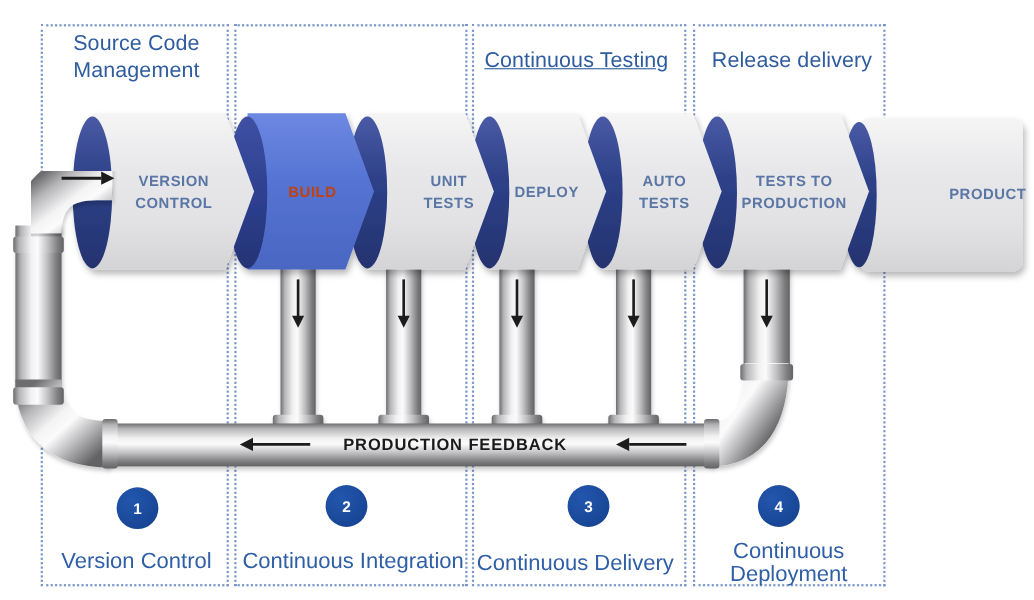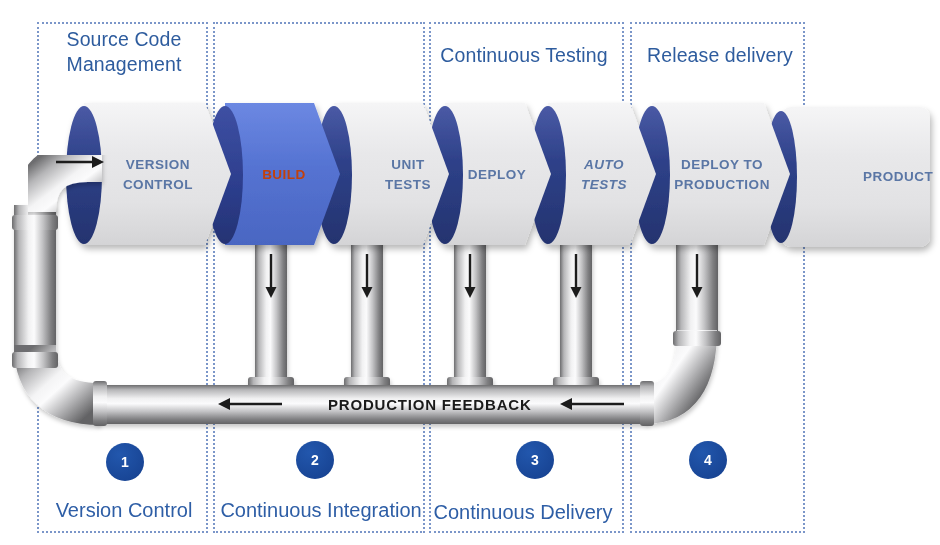--- a/index.html
+++ b/index.html
@@ -35,35 +35,35 @@
 
   .badge{
     position:absolute;z-index:3;width:38px;height:38px;border-radius:50%;
     background:radial-gradient(circle at 35% 30%, #2257ad, #153f8d);
     color:#ffffff;font-size:14px;font-weight:bold;
     display:flex;align-items:center;justify-content:center;transform:translate(-50%,-50%);
   }
 
   .feedback-label{
     position:absolute;z-index:3;left:312px;top:396px;width:200px;text-align:right;
-    color:#1a1a1a;font-size:15px;font-weight:bold;letter-spacing:.8px;white-space:nowrap;margin-left:16px;
+    color:#1a1a1a;font-size:15px;font-weight:bold;letter-spacing:.8px;white-space:nowrap;
   }
 </style>
 </head>
 <body>
 
 <div class="canvas">
 
   <div class="stage-box" id="box1"></div>
   <div class="stage-box" id="box2"></div>
   <div class="stage-box" id="box3"></div>
   <div class="stage-box" id="box4"></div>
 
   <div class="top-label" style="left:49px;top:27px;width:150px;">Source Code Management</div>
-  <div class="top-label" style="left:414px;top:43px;width:220px;white-space:nowrap;">Continuous Testing</div>
+  <div class="top-label" style="left:414px;top:43px;width:220px;white-space:nowrap;text-decoration:underline;">Continuous Testing</div>
   <div class="top-label" style="left:610px;top:43px;width:220px;white-space:nowrap;">Release delivery</div>
 
   <svg class="pipes" width="940" height="545" viewBox="0 0 940 545">
     <defs>
       <linearGradient id="gGray" x1="0" y1="0" x2="0" y2="1">
         <stop offset="0" stop-color="#f5f5f6"></stop>
           <stop offset=".35" stop-color="#e8e8ea"></stop>
         <stop offset=".7" stop-color="#e2e2e4"></stop>
           <stop offset="1" stop-color="#d4d4d6"></stop>
       </linearGradient>
@@ -187,28 +187,29 @@
       <polygon points="230,398 230,410 218,404" stroke="none"></polygon>
       <line x1="624" y1="404" x2="572" y2="404" stroke-width="2.6"></line>
       <polygon points="572,398 572,410 560,404" stroke="none"></polygon>
     </g>
   </svg>
 
   <div class="seg-label" style="left:158px;top:175px;width:90px;">VERSION CONTROL</div>
   <div class="seg-label hl" style="left:284px;top:175px;width:90px;">BUILD</div>
   <div class="seg-label" style="left:408px;top:175px;width:70px;">UNIT TESTS</div>
   <div class="seg-label" style="left:497px;top:175px;width:100px;">DEPLOY</div>
-  <div class="seg-label" style="left:604px;top:175px;width:70px;font-style:italic;">AUTO TESTS</div>
-  <div class="seg-label" style="left:722px;top:175px;width:110px;">DEPLOY TO PRODUCTION</div>
+  <div class="seg-label" style="left:604px;top:175px;width:70px;">AUTO TESTS</div>
+  <div class="seg-label" style="left:722px;top:175px;width:110px;">TESTS TO PRODUCTION</div>
   <div class="seg-label" style="left:898px;top:177px;width:120px;">PRODUCT</div>
 
   <div class="feedback-label">PRODUCTION FEEDBACK</div>
 
   <div class="badge" style="left:125px;top:462px;">1</div>
   <div class="badge" style="left:315px;top:460px;">2</div>
   <div class="badge" style="left:535px;top:460px;">3</div>
   <div class="badge" style="left:708px;top:460px;">4</div>
 
   <div class="bottom-label" style="left:124px;top:500px;">Version Control</div>
   <div class="bottom-label" style="left:321px;top:500px;">Continuous Integration</div>
   <div class="bottom-label" style="left:523px;top:502px;text-align:right;">Continuous Delivery</div>
+  <div class="bottom-label wrap" style="left:717px;top:491px;width:160px;">Continuous Deployment</div>
 
 </div>
 
 </body></html>

